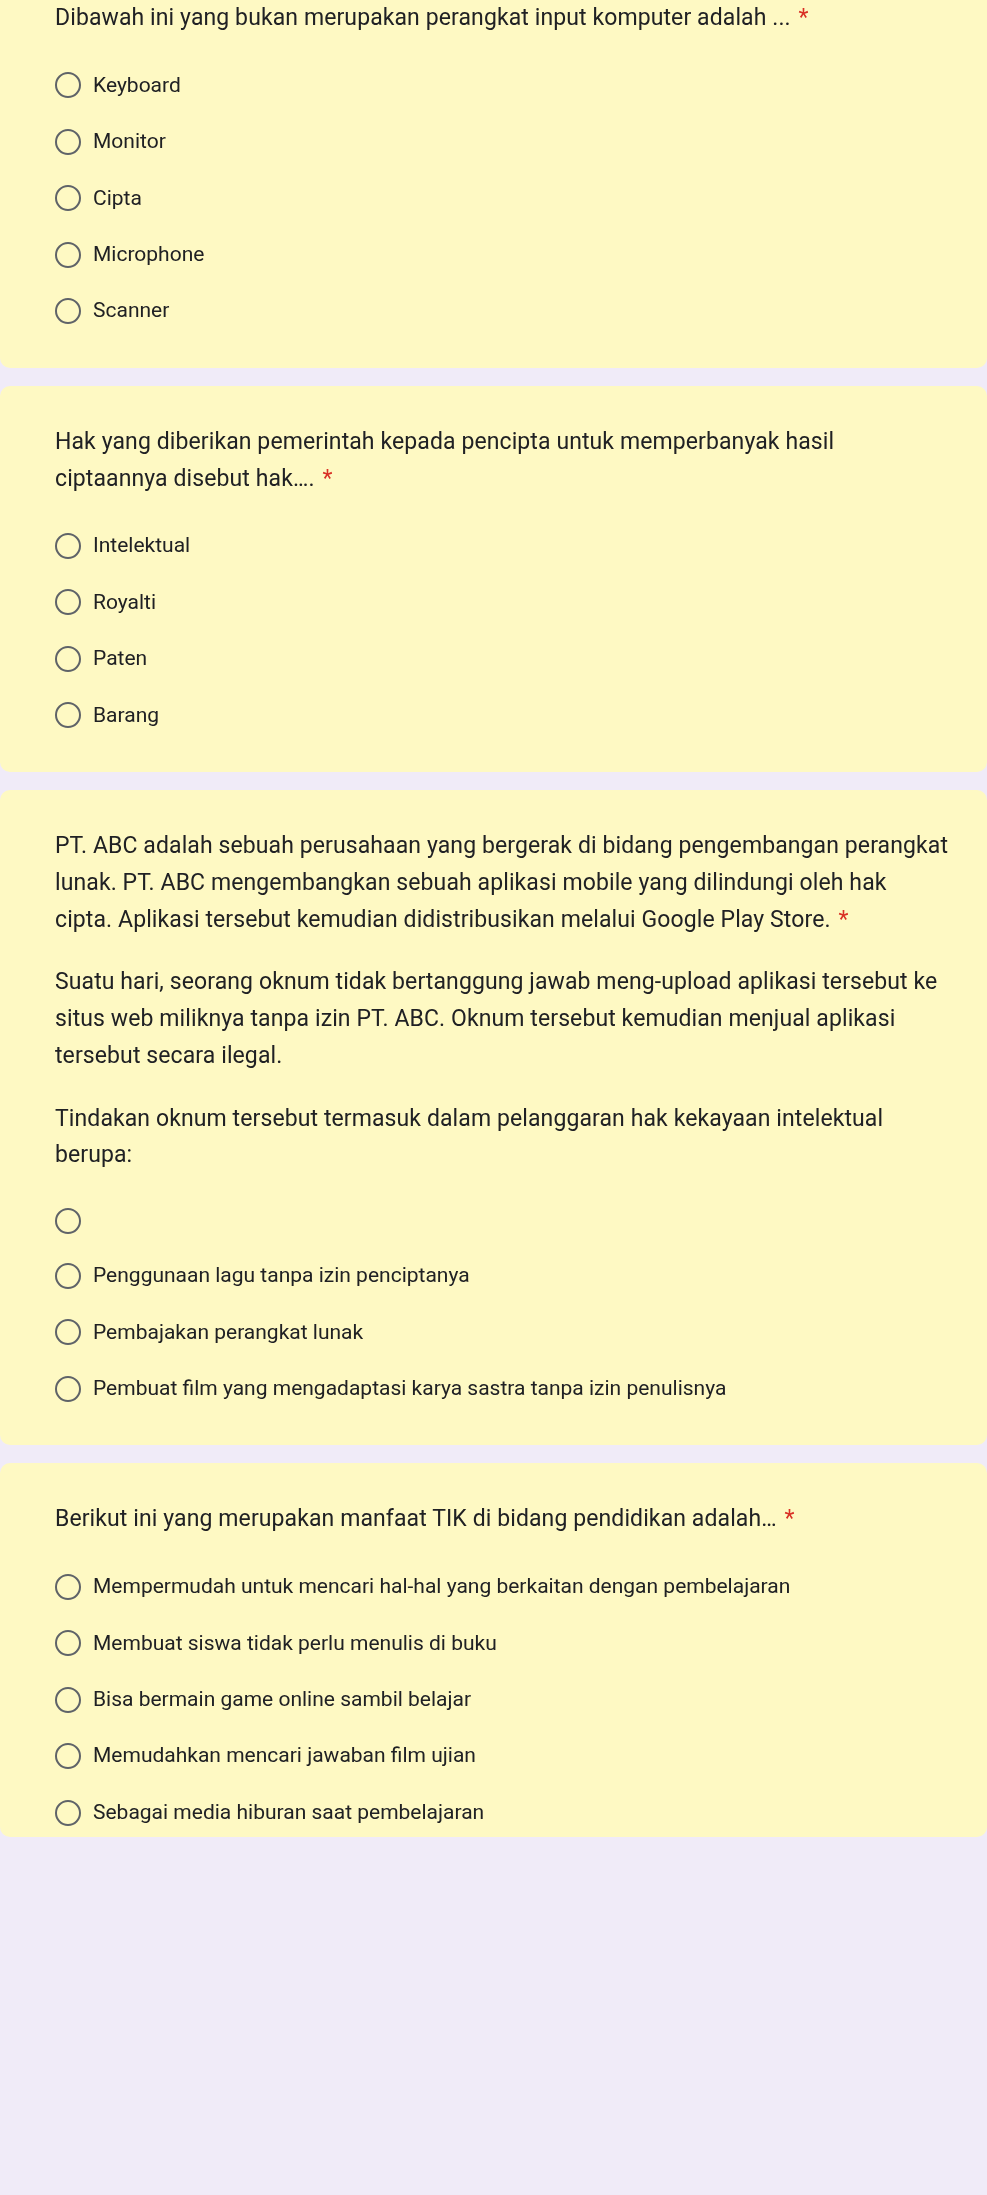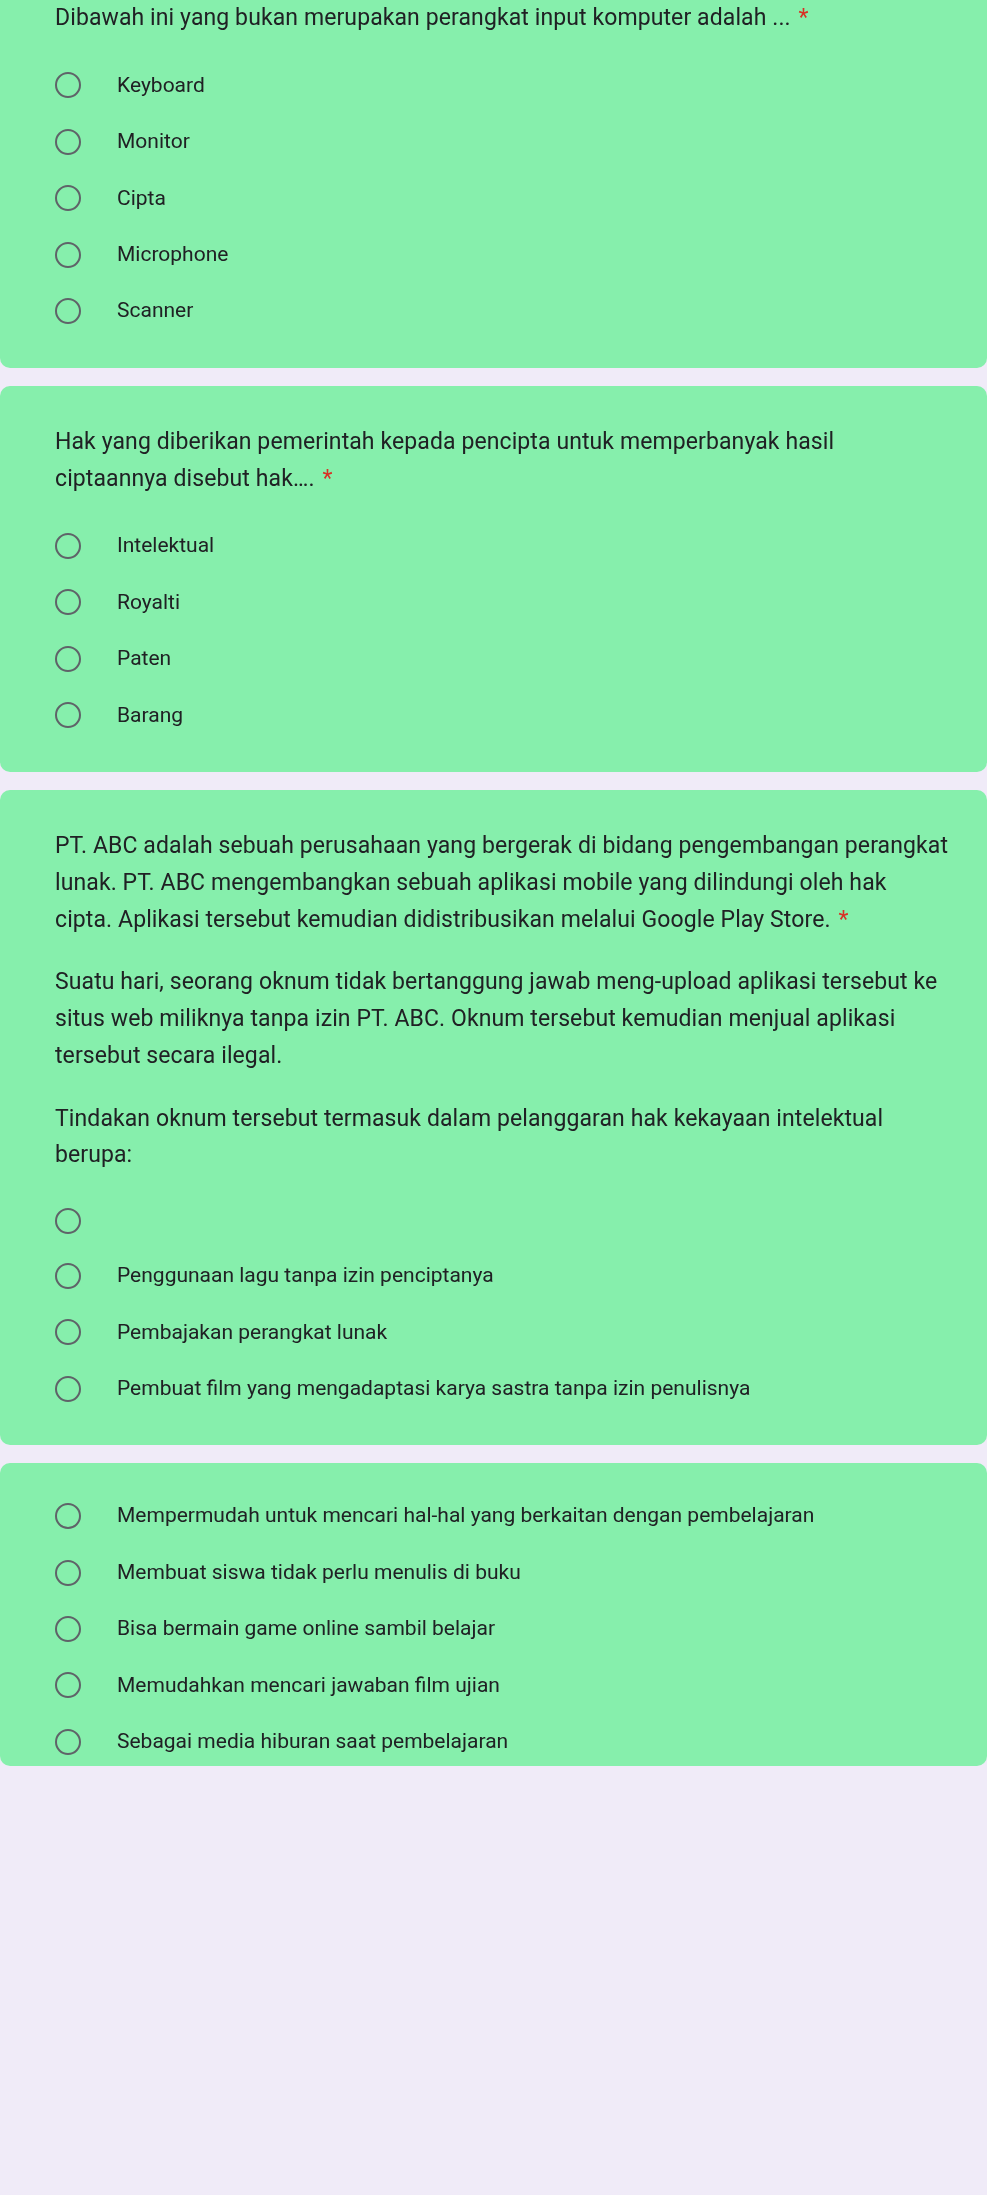--- a/index.html
+++ b/index.html
@@ -7,40 +7,40 @@
     background: #f0ebf8;
     font-family: Roboto, Arial, sans-serif;
     font-size: 21px;
     color: #202124;
     padding: 0;
   }
   .form-container {
     width: 987px;
   }
   .question-card {
-    background: #86efac;
+    background: #fef9c3;
     border-radius: 10px;
     margin-bottom: 18px;
     padding: 38px 38px 42px 55px;
   }
   .question-card.first { padding-top: 0; border-top-left-radius:0; border-top-right-radius:0;}
   .question-title {
     font-size: 23px;
     line-height: 1.6;
     color: #202124;
     margin-bottom: 34px;
     letter-spacing: 0.1px;
   }
   .question-title .star { color: #d93025; margin-left: 2px; }
   .question-title .para { display:block; margin-top: 26px;}
   .options { display: flex; flex-direction: column; gap: 27px; }
   .option {
     display: flex;
     align-items: center;
-    gap: 36px;
+    gap: 12px;
     cursor: pointer;
   }
   .radio {
     width: 26px;
     height: 26px;
     border: 2.5px solid #5f6368;
     border-radius: 50%;
     flex-shrink: 0;
   }
   .option-label {
@@ -128,20 +128,24 @@
           <span class="option-label">Pembajakan perangkat lunak</span>
         </label>
       <label class="option">
           <span class="radio"></span>
           <span class="option-label">Pembuat film yang mengadaptasi karya sastra tanpa izin penulisnya</span>
         </label>
     </div>
   </div>
 
   <div class="question-card" style="margin-bottom:0; padding-bottom:10px;">
+    <div class="question-title">
+      <span>Berikut ini yang merupakan manfaat TIK di bidang pendidikan adalah…</span>
+      <span class="star">*</span>
+    </div>
     <div class="options">
       <label class="option">
           <span class="radio"></span>
           <span class="option-label">Mempermudah untuk mencari hal-hal yang berkaitan dengan pembelajaran</span>
         </label>
       <label class="option">
           <span class="radio"></span>
           <span class="option-label">Membuat siswa tidak perlu menulis di buku</span>
         </label>
       <label class="option">

